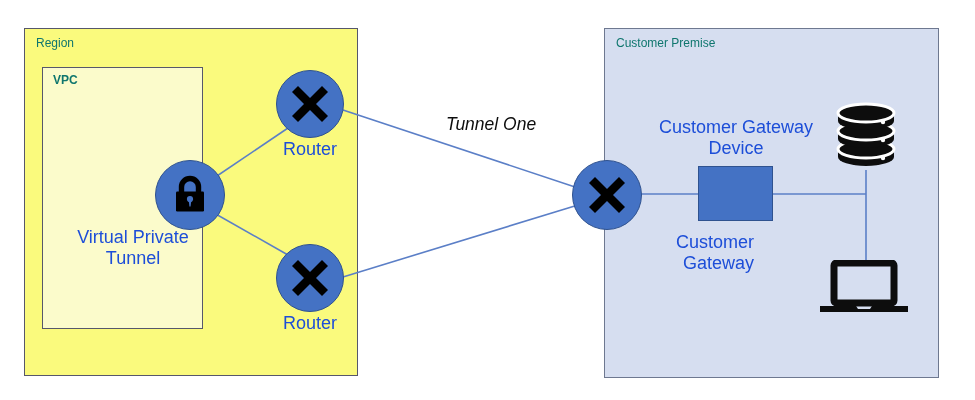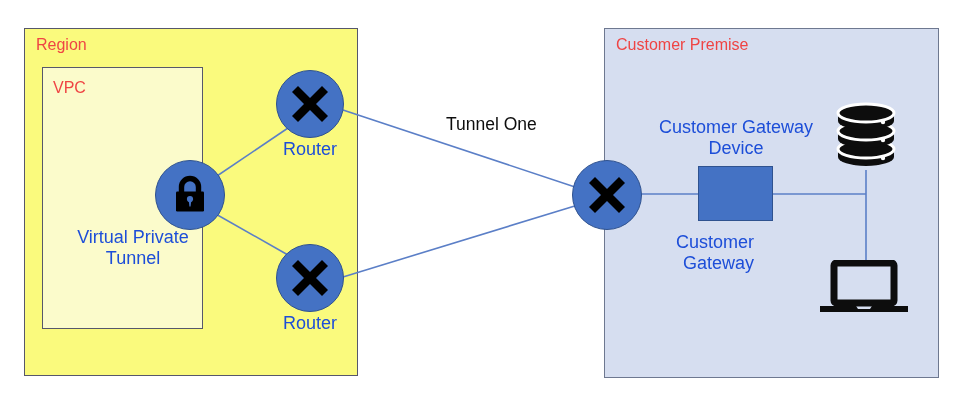--- a/index.html
+++ b/index.html
@@ -45,27 +45,27 @@
     left: 604px;
     top: 28px;
     width: 335px;
     height: 350px;
     background: #D6DEF0;
     border: 1.6px solid #6e7890;
   }
 
   .zone-title {
     position: absolute;
-    font-size: 16px;
-    color: #ef4444;
+    font-size: 12px;
+    color: #0f766e;
     white-space: nowrap;
     line-height: 1;
   }
   .title-region { left: 36px;  top: 37px; }
-  .title-vpc    { left: 53px;  top: 80px; }
+  .title-vpc    { left: 53px;  top: 74px; font-weight: bold; }
   .title-premise{ left: 616px; top: 37px; }
 
   
   #links {
     position: absolute;
     left: 0;
     top: 0;
     width: 975px;
     height: 400px;
     pointer-events: none;
@@ -113,20 +113,21 @@
     text-align: center;
   }
 
   
   .tunnel-label {
     position: absolute;
     font-size: 17.5px;
     color: #0d0d0d;
     white-space: nowrap;
     line-height: 1;
+    font-style: italic;
   }
   .tunnel-one { left: 446px; top: 116px; }
   .tunnel-two { left: 458px; top: 252px; }
 
   
   .cgw-device-box {
     position: absolute;
     left: 698px;
     top: 166px;
     width: 75px;

